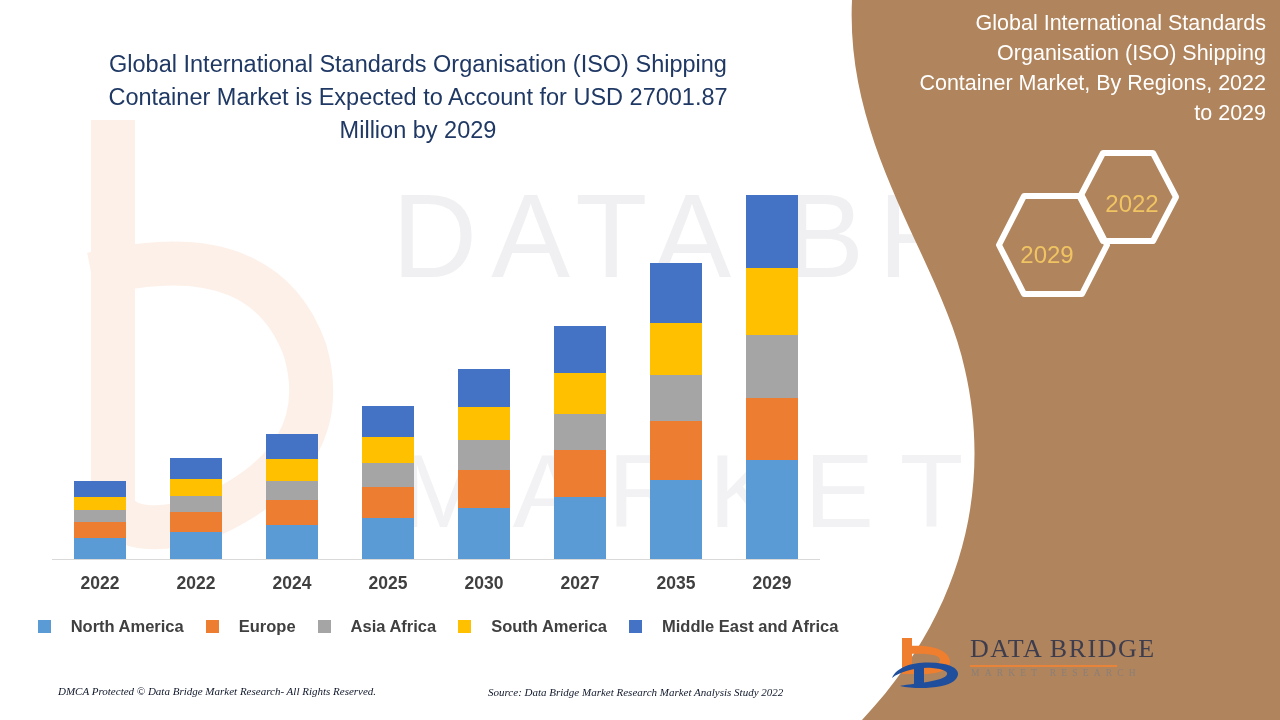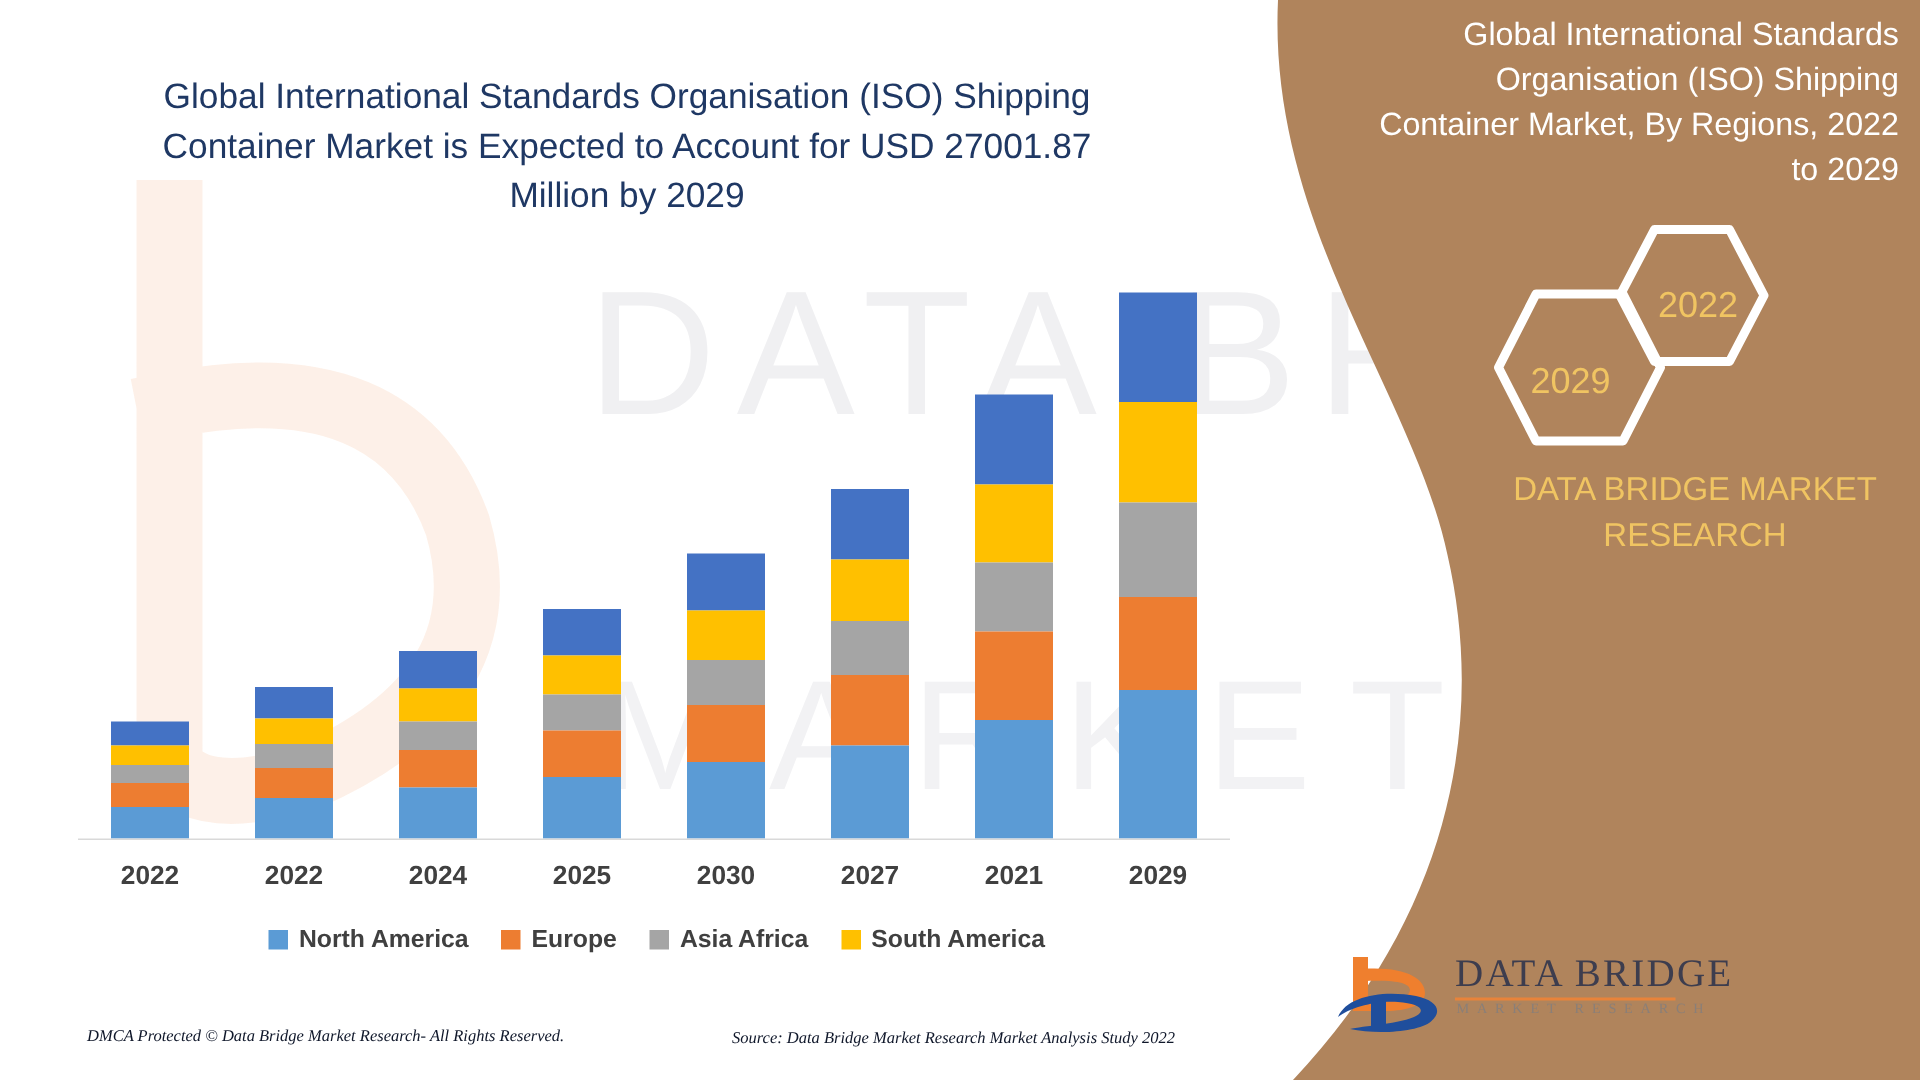--- a/index.html
+++ b/index.html
@@ -103,21 +103,21 @@
   
   #legend {
     position: absolute;
     left: 52px; top: 617px;
     width: 772px;
     display: flex;
     justify-content: center;
     align-items: center;
     gap: 22px;
   }
-  .legend-item { display: flex; align-items: center; gap: 7px; }
+  .legend-item { display: flex; align-items: center; gap: 20px; }
   .legend-swatch { width: 13px; height: 13px; display: block; }
   .legend-label {
     font-size: 16.5px;
     font-weight: bold;
     color: #404040;
     white-space: nowrap;
     font-family: "Liberation Sans", sans-serif;
   }
 
   
@@ -301,40 +301,44 @@
     <div id="axis-line"></div>
   </div>
 
   <div id="x-labels">
       <div class="x-label">2022</div>
       <div class="x-label">2022</div>
       <div class="x-label">2024</div>
       <div class="x-label">2025</div>
       <div class="x-label">2030</div>
       <div class="x-label">2027</div>
-      <div class="x-label">2021</div>
+      <div class="x-label">2035</div>
       <div class="x-label">2029</div>
     </div>
 
   <div id="legend">
       <div class="legend-item">
         <span class="legend-swatch" style="background: rgb(91, 155, 213);"></span>
         <span class="legend-label">North America</span>
       </div>
       <div class="legend-item">
         <span class="legend-swatch" style="background: rgb(237, 125, 49);"></span>
         <span class="legend-label">Europe</span>
       </div>
       <div class="legend-item">
         <span class="legend-swatch" style="background: rgb(165, 165, 165);"></span>
         <span class="legend-label">Asia Africa</span>
       </div>
       <div class="legend-item">
         <span class="legend-swatch" style="background: rgb(255, 192, 0);"></span>
         <span class="legend-label">South America</span>
+      </div>
+      <div class="legend-item">
+        <span class="legend-swatch" style="background: rgb(68, 114, 196);"></span>
+        <span class="legend-label">Middle East and Africa</span>
       </div>
     </div>
 
   <div class="footer-text" id="footer-dmca">DMCA Protected © Data Bridge Market Research- All Rights Reserved.</div>
   <div class="footer-text" id="footer-source">Source: Data Bridge Market Research Market Analysis Study 2022</div>
 
   <svg id="brown-panel" viewBox="0 0 1280 720" aria-hidden="true">
     <path d="M852 0 L1280 0 L1280 720 L862 720 C975 600 988 470 965 370 C942 262 845 150 852 0 Z" fill="#b0845c"></path>
   </svg>
 
@@ -347,21 +351,20 @@
     <span class="hex-label">2029</span>
   </div>
 
   <div class="hexagon" id="hex-2022">
     <svg width="106" height="98" viewBox="0 0 106 98" style="position:absolute;left:0;top:0;" aria-hidden="true">
       <polygon points="28,5 78,5 101,49 78,93 28,93 5,49" fill="none" stroke="#ffffff" stroke-width="6" stroke-linejoin="round"></polygon>
     </svg>
     <span class="hex-label">2022</span>
   </div>
 
-  <div id="panel-brand">DATA BRIDGE MARKET RESEARCH</div>
 
   <div id="logo-block">
     <svg width="80" height="60" viewBox="0 0 80 60" style="position:absolute;left:0;top:2px;" aria-hidden="true">
       <path d="M14 4 L24 4 L24 40 L14 40 Z" fill="#ef7f2e"></path>
       <path d="M20 12 C48 10 62 18 62 28 C62 36 50 40 36 40 L24 40 L24 32 L36 32 C46 32 52 30 52 26 C52 21 42 19 20 20 Z" fill="#ef7f2e"></path>
       <path d="M4 44 C10 30 34 26 56 30 C70 33 74 40 66 47 C58 54 30 56 12 52 C20 50 52 48 58 42 C62 38 56 35 44 34 C28 33 12 38 4 44 Z" fill="#1f4e9c"></path>
       <path d="M26 30 L36 30 L36 52 L26 52 Z" fill="#1f4e9c"></path>
     </svg>
     <div id="logo-word">DATA BRIDGE</div>
     <div id="logo-rule"></div>

